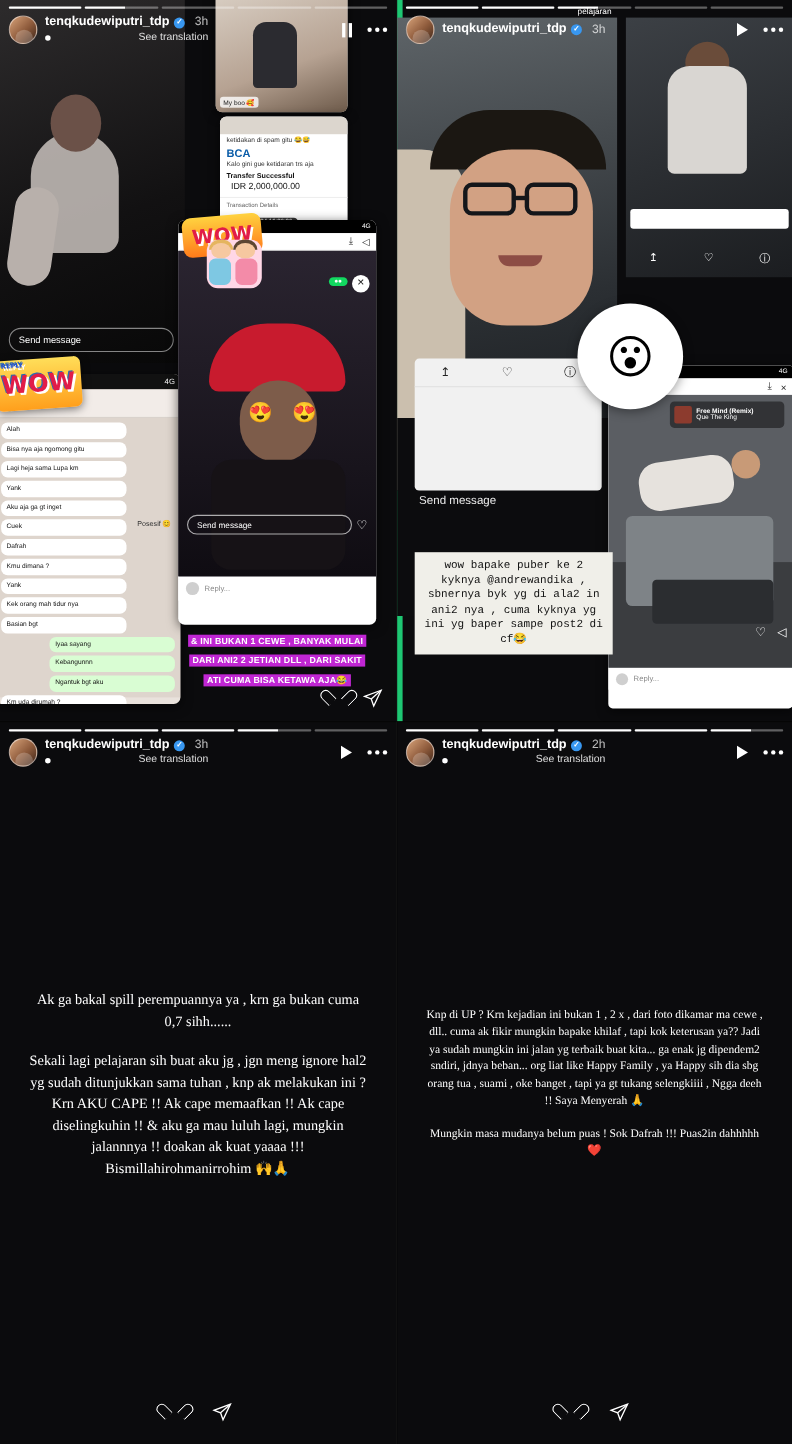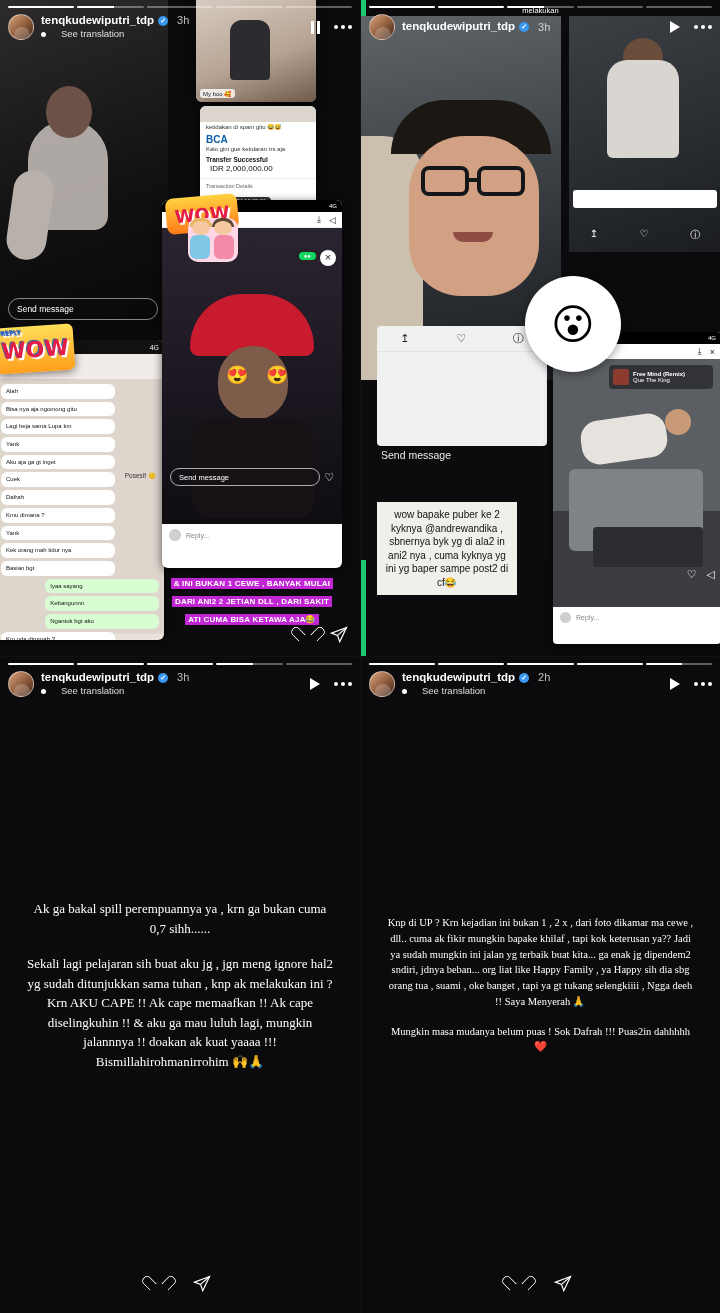--- a/index.html
+++ b/index.html
@@ -60,21 +60,21 @@
     display: flex; align-items: center; gap: 4px;
   }
   .verified {
     display: inline-block; width: 10px; height: 10px; border-radius: 50%;
     background: #3897f0; color: #fff; font-size: 7px; line-height: 10px;
     text-align: center; font-weight: bold;
   }
   .time { font-size: 11px; color: rgba(255,255,255,0.72); margin-left: 5px; font-weight: normal; }
   .translate {
     font-size: 9.5px; color: rgba(255,255,255,0.85); margin-top: 2px;
-    display: flex; align-items: center; gap: 15px;
+    display: flex; align-items: center; gap: 4px; justify-content: space-between;
   }
   .translate .dot { width: 5px; height: 5px; border-radius: 50%; background: #fff; display:inline-block;}
   .hdr-right { margin-left: auto; display: flex; align-items: center; gap: 14px; }
   .play-tri {
     width: 0; height: 0; border-left: 10px solid #fff;
     border-top: 6px solid transparent; border-bottom: 6px solid transparent;
   }
   .pause-ic { display: flex; gap: 3px; }
   .pause-ic i { display: block; width: 3px; height: 13px; background: #fff; }
   .dots { display: flex; gap: 3px; align-items: center; }
@@ -297,24 +297,24 @@
     position:absolute; left:56px; top:6px; width:104px; height:24px; background:rgba(0,0,0,.45);
     border-radius:4px; color:#fff; font-size:6px; display:flex; align-items:center; gap:4px; padding:0 4px;
   }
   .gym .music .sq { width:16px; height:16px; background:#8c3b2e; border-radius:2px;}
   .gym .reply { height:20px; background:#fff; display:flex; align-items:center; gap:5px; padding:0 7px; font-size:7px; color:#888;}
   .gym .reply .av { width:11px; height:11px; border-radius:50%; background:#cfcfcf;}
   .gym .acts { position:absolute; right:6px; bottom:26px; display:flex; gap:10px; color:#fff; font-size:11px;}
 
   
   .quote-box {
-    position:absolute; left: 16px; top: 502px; width: 140px;
+    position:absolute; left: 16px; top: 502px; width: 180px;
     background:#f0efe9; color:#111; font-size:10px; line-height:1.35;
     text-align:center; padding:6px 7px; z-index: 16;
-    font-family: Liberation Sans, sans-serif;
+    font-family: Liberation Mono, monospace;
   }
 
   
   .text-story {
     position:absolute; left:0; right:0; top:0; bottom:0;
     display:flex; align-items:center; justify-content:center;
     padding: 0 26px;
   }
   .bl-text {
     color:#fff; text-align:center; font-size:13px; line-height:1.5;
@@ -554,21 +554,21 @@
         </div>
       </div>
       <div class="reply">
         <span class="av"></span>
         <span>Reply...</span>
       </div>
     </div>
 
     <div class="send-bar plain" style="bottom:186px; right:auto; width:200px;">Send message</div>
 
-    <div class="tr-yest">melakukan</div>
+    <div class="tr-yest">pelajaran</div>
 
     <div class="progress-row">
       <div class="seg done"></div>
         <div class="seg done"></div>
         <div class="seg part"></div>
         <div class="seg"></div>
         <div class="seg"></div>
     </div>
     <div class="st-header">
       <div class="avatar"></div>

